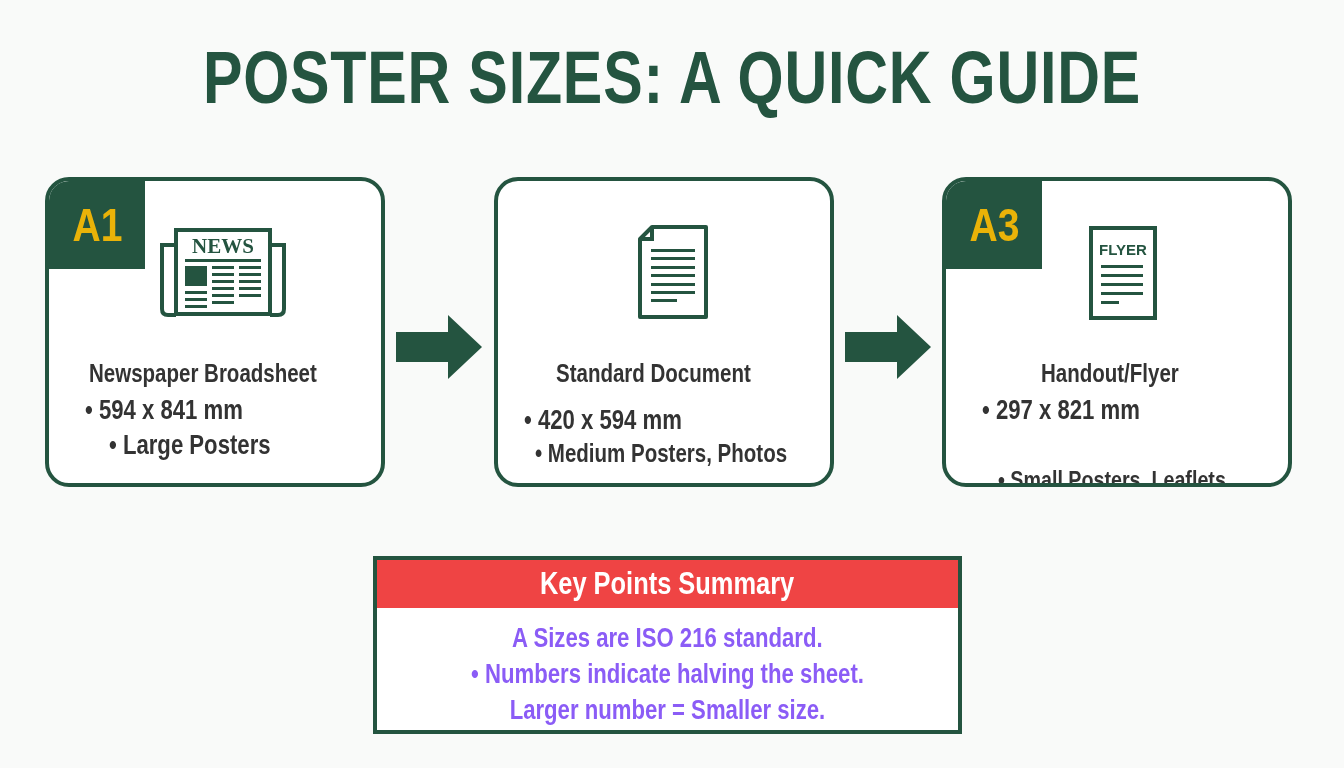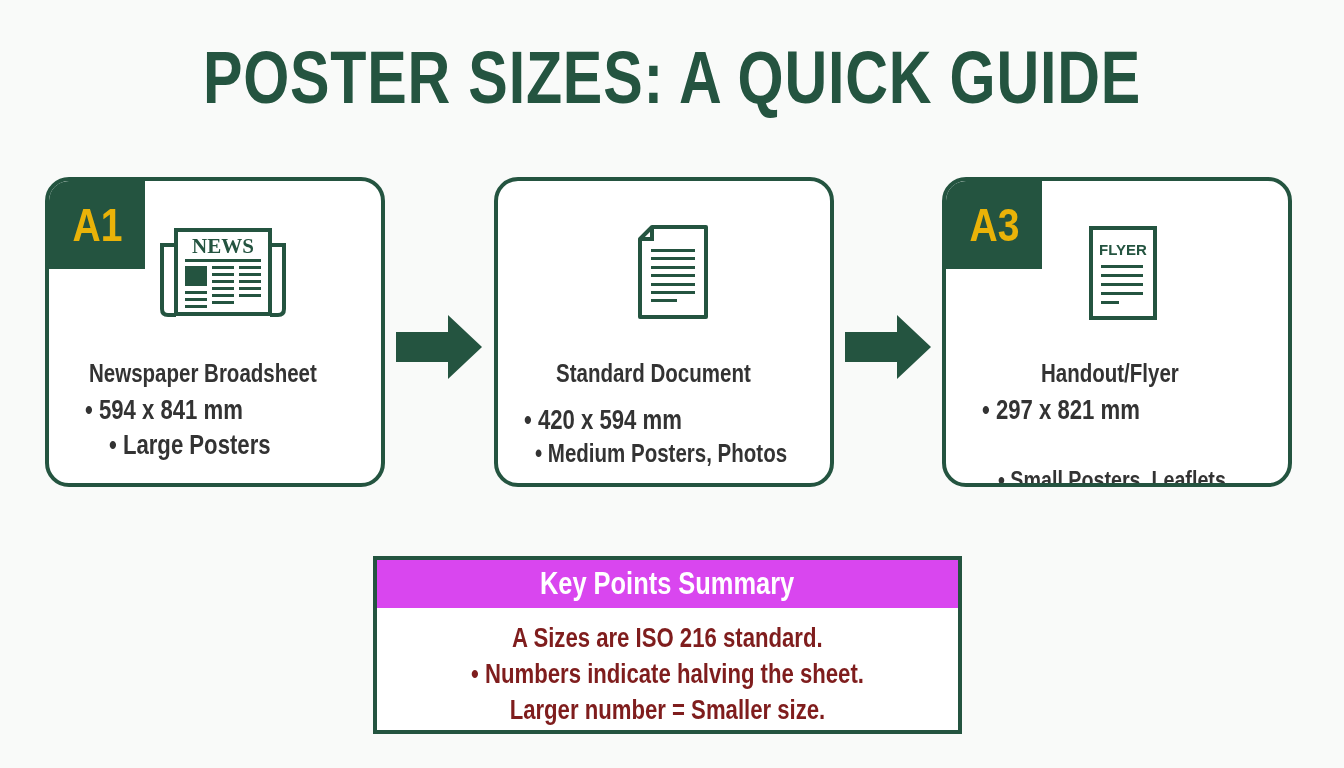--- a/index.html
+++ b/index.html
@@ -34,27 +34,27 @@
   .card-text .line span { display: inline-block; transform-origin: 0 0; transform: scaleX(0.82); }
   .heading { font-size: 25px; }
   .bullet { font-size: 27px; }
   .arrow { position: absolute; }
   .summary {
     position: absolute; left: 373px; top: 556px; width: 589px; height: 178px;
     box-sizing: border-box; border: 4px solid #245440; background: #ffffff;
   }
   .summary-header {
     position: absolute; left: 0; top: 0; right: 0; height: 48px;
-    background: #d946ef; color: #ffffff; text-align: center;
+    background: #ef4444; color: #ffffff; text-align: center;
     font-weight: bold; font-size: 31px; line-height: 48px;
   }
   .summary-header span { display: inline-block; transform: scaleX(0.82); }
   .summary-body {
     position: absolute; left: 0; right: 0; top: 60px;
-    text-align: center; color: #7f1d1d; font-weight: bold; font-size: 27px;
+    text-align: center; color: #8b5cf6; font-weight: bold; font-size: 27px;
   }
   .summary-body div { height: 36px; line-height: 36px; }
   .summary-body span { display: inline-block; transform: scaleX(0.82); }
 </style>
 </head>
 <body>
 
 <div class="title">POSTER SIZES: A QUICK GUIDE</div>
 
 <div class="card" style="left:45px; width:340px;">

